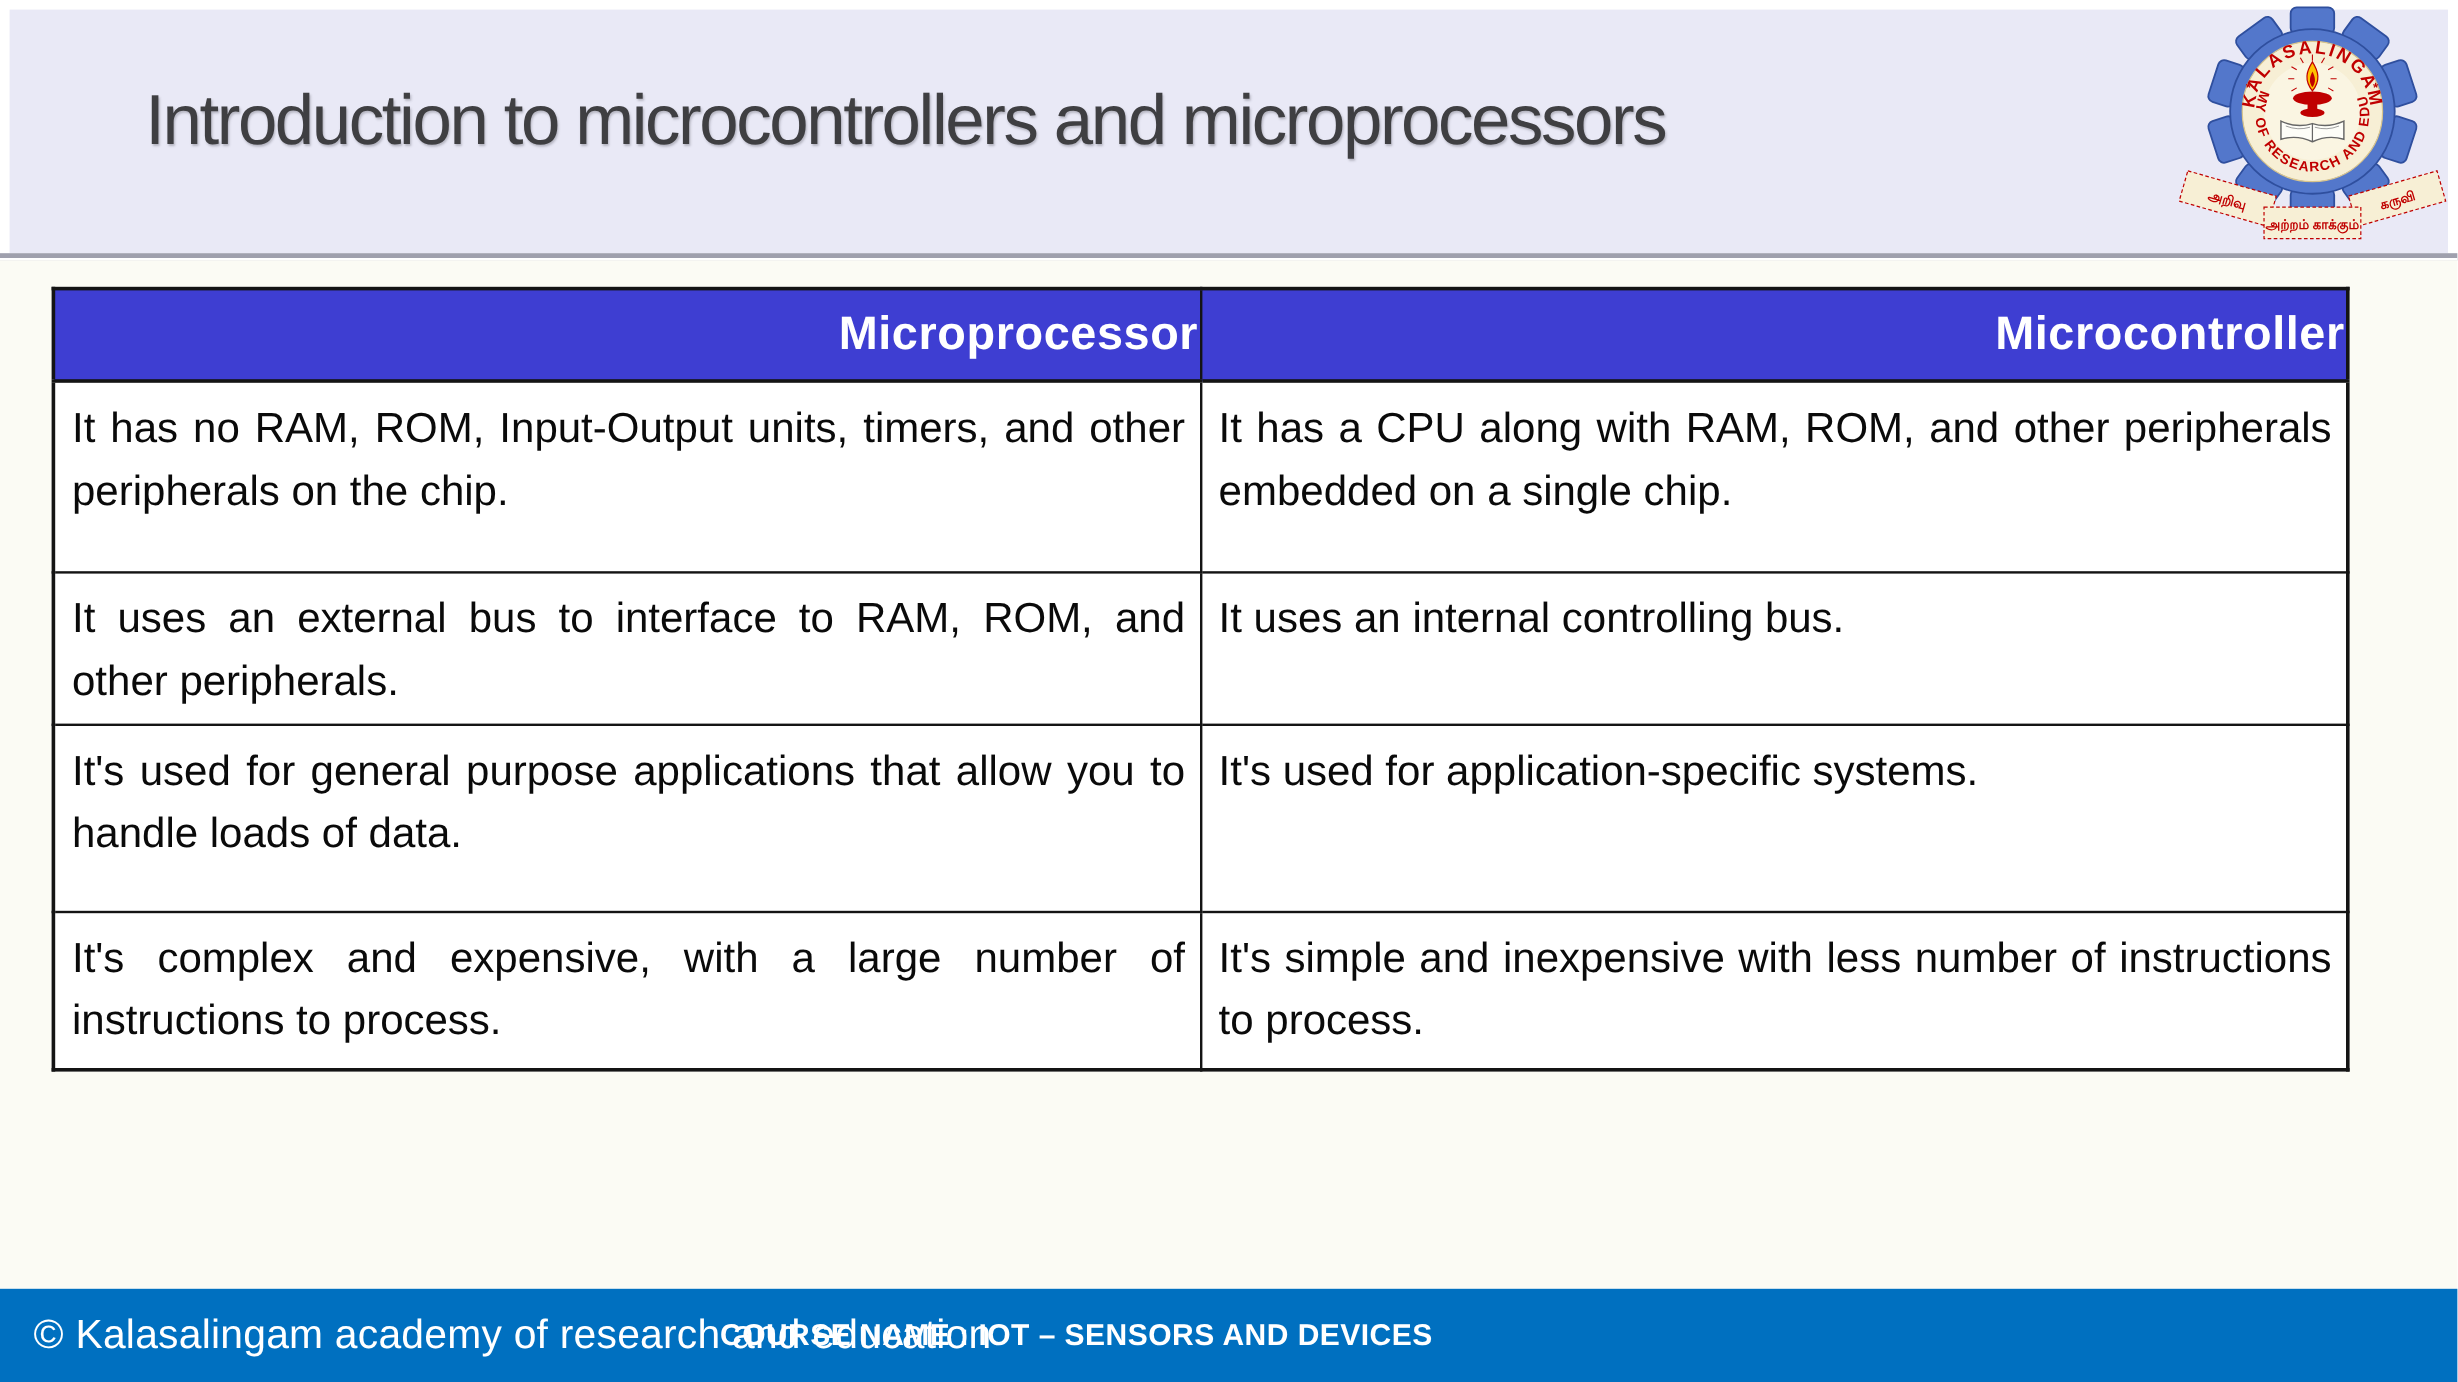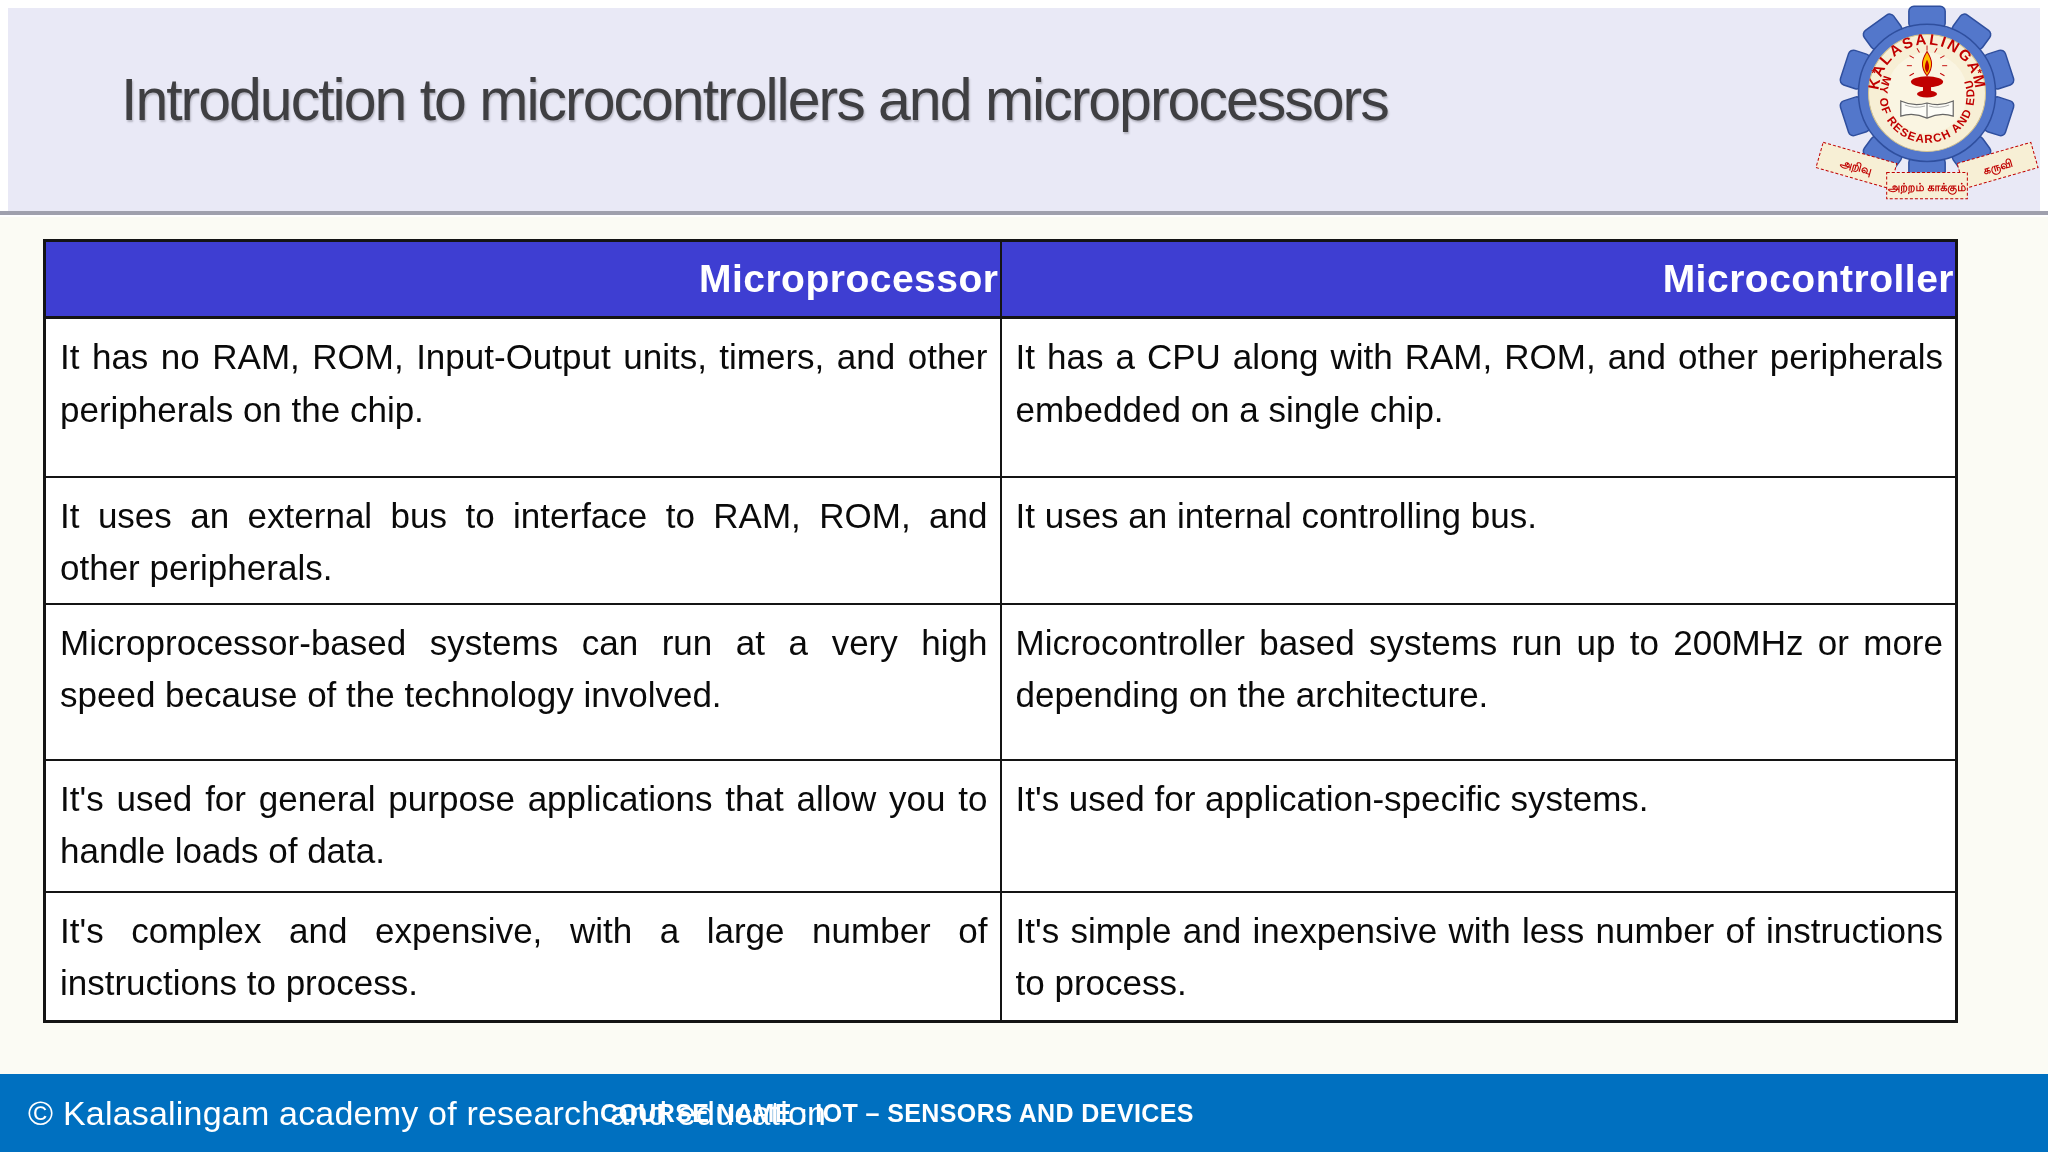--- a/index.html
+++ b/index.html
@@ -166,24 +166,20 @@
     <tbody>
       <tr>
         <td>It has no RAM, ROM, Input-Output units, timers, and other peripherals on the chip.</td>
         <td>It has a CPU along with RAM, ROM, and other peripherals embedded on a single chip.</td>
       </tr>
       <tr>
         <td>It uses an external bus to interface to RAM, ROM, and other peripherals.</td>
         <td>It uses an internal controlling bus.</td>
       </tr>
       <tr>
-        <td>Microprocessor-based systems can run at a very high speed because of the technology involved.</td>
-        <td>Microcontroller based systems run up to 200MHz or more depending on the architecture.</td>
-      </tr>
-      <tr>
         <td>It's used for general purpose applications that allow you to handle loads of data.</td>
         <td>It's used for application-specific systems.</td>
       </tr>
       <tr>
         <td>It's complex and expensive, with a large number of instructions to process.</td>
         <td>It's simple and inexpensive with less number of instructions to process.</td>
       </tr>
     </tbody>
   </table>
 </div>

